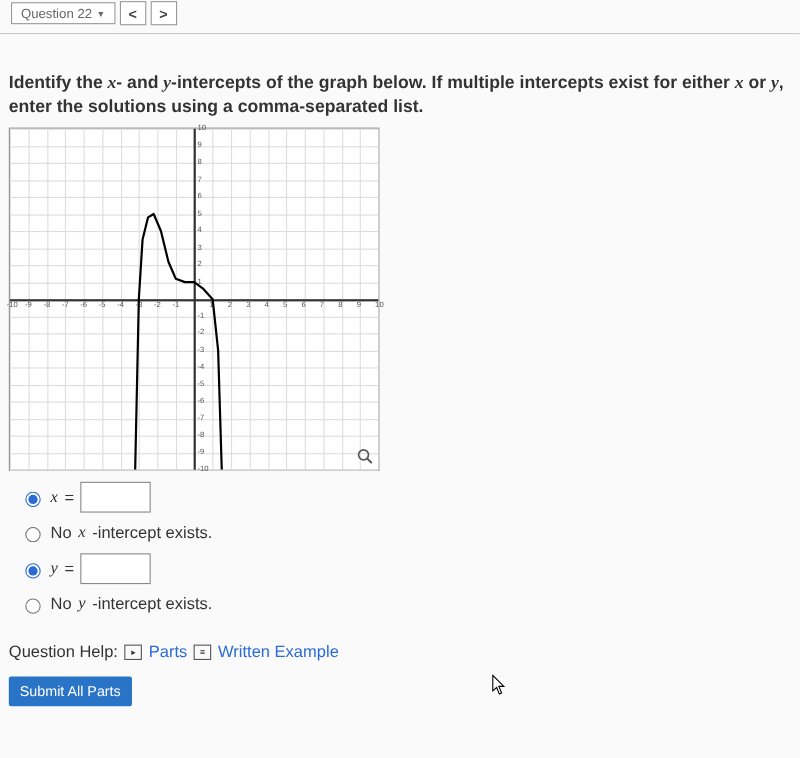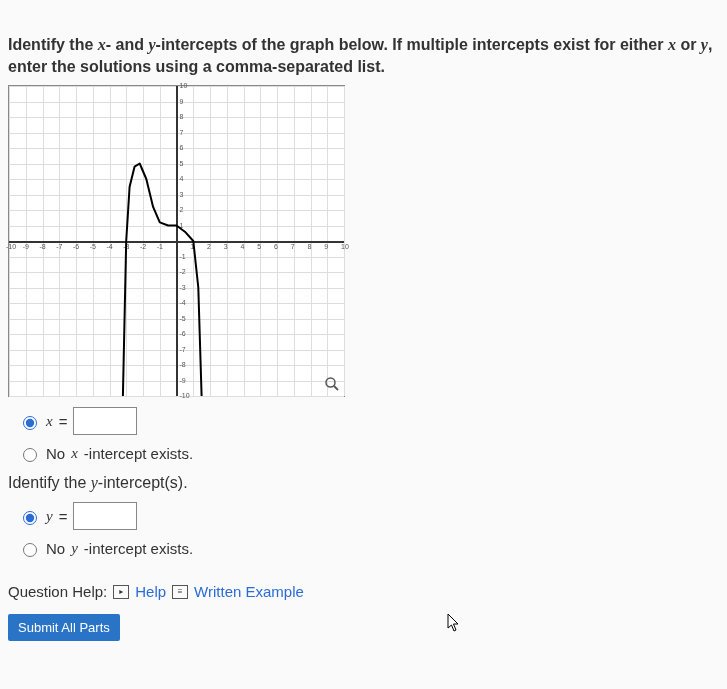--- a/index.html
+++ b/index.html
@@ -159,20 +159,32 @@
     }
     .chevron-down {
       font-size: 8px;
     }
   </style>
 </head>
 <body>
 
 <div class="page-wrap">
 
+  <div class="top-nav">
+    <div class="nav-question">
+      <span>Question 22</span>
+      <span class="chevron-down">▼</span>
+    </div>
+    <div class="nav-arrow">
+      <span>&lt;</span>
+    </div>
+    <div class="nav-arrow">
+      <span>&gt;</span>
+    </div>
+  </div>
 
   <div class="content">
 
     <p class="instructions">
       <span>Identify the </span><span class="math-var">x</span><span>- and </span><span class="math-var">y</span><span>-intercepts of the graph below. If multiple intercepts exist for either </span><span class="math-var">x</span><span> or </span><span class="math-var">y</span><span>, enter the solutions using a comma-separated list.</span>
     </p>
 
     <div class="graph-container" id="graph">
       <div class="graph-grid" id="grid">
           <div class="gridline-v" style="left: 0px;"></div>
@@ -279,42 +291,39 @@
       <input type="text" class="answer-input" value="" style="">
     </div>
 
     <div class="radio-row">
       <input type="radio" name="xopt" style="">
       <span>No </span>
         <span class="math-var">x</span>
         <span>-intercept exists.</span>
     </div>
 
-    <p class="section-prompt">
-      <span>Identify the </span><span class="math-var">y</span><span>-intercept(s).</span>
-    </p>
 
     <div class="radio-row">
       <input type="radio" name="yopt" checked="" style="">
       <span class="math-var">y</span>
       <span> =</span>
       <input type="text" class="answer-input" value="" style="">
     </div>
 
     <div class="radio-row">
       <input type="radio" name="yopt" style="">
       <span>No </span>
         <span class="math-var">y</span>
         <span>-intercept exists.</span>
     </div>
 
     <div class="help-row">
       <span>Question Help:</span>
       <span class="help-icon">▸</span>
-      <span class="help-link">Help</span>
+      <span class="help-link">Parts</span>
       <span class="help-icon">≡</span>
       <span class="help-link">Written Example</span>
     </div>
 
     <button class="submit-btn">Submit All Parts</button>
   </div>
 
   <span class="cursor-arrow" style="left:447px; top:613px;">
     <svg width="16" height="20" viewBox="0 0 16 20">
         <path d="M1 1 L1 15 L4.5 12 L7 18 L9 17 L6.5 11 L11 11 Z" fill="#fff" stroke="#000" stroke-width="1"></path>

